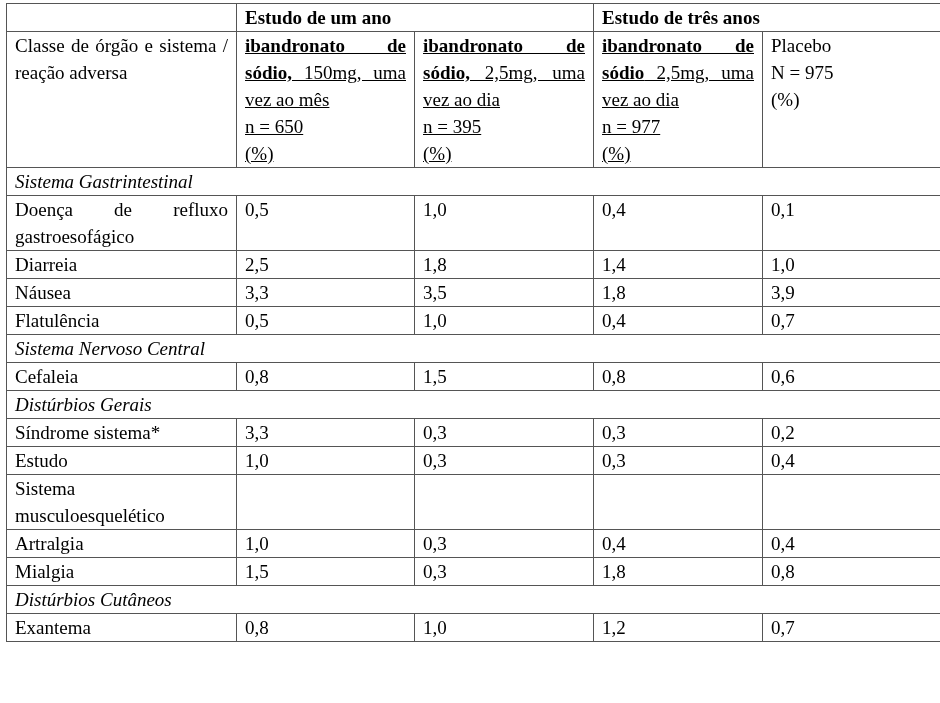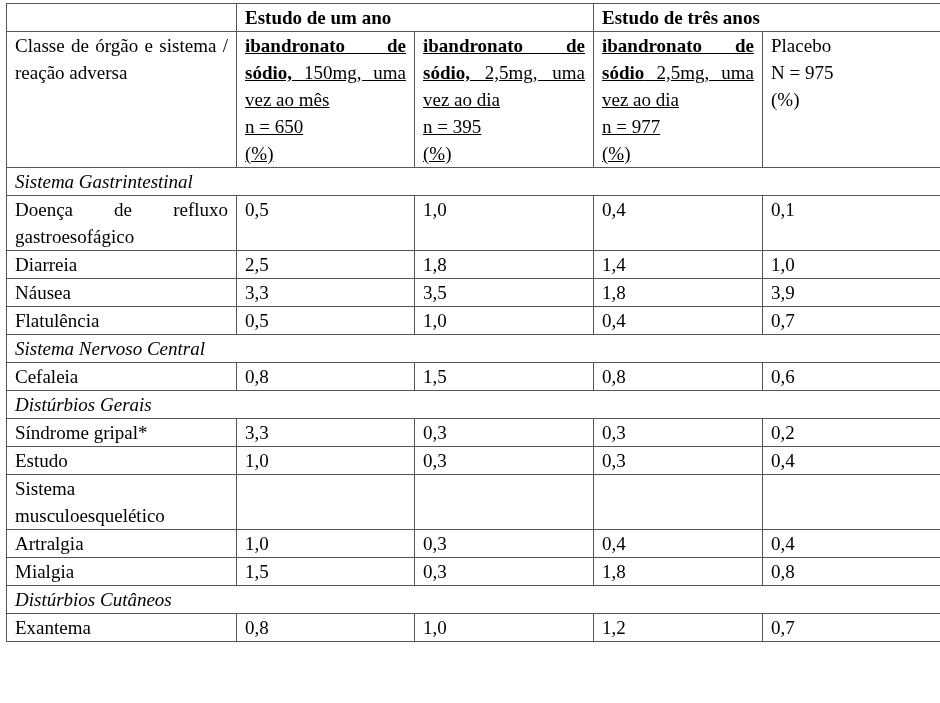--- a/index.html
+++ b/index.html
@@ -105,21 +105,21 @@
       <td>0,8</td>
       <td>1,5</td>
       <td>0,8</td>
       <td>0,6</td>
     </tr>
 
     <tr class="section">
       <td colspan="5">Distúrbios Gerais</td>
     </tr>
     <tr>
-      <td>Síndrome gripal*</td>
+      <td>Síndrome sistema*</td>
       <td>3,3</td>
       <td>0,3</td>
       <td>0,3</td>
       <td>0,2</td>
     </tr>
     <tr>
       <td>Estudo</td>
       <td>1,0</td>
       <td>0,3</td>
       <td>0,3</td>

